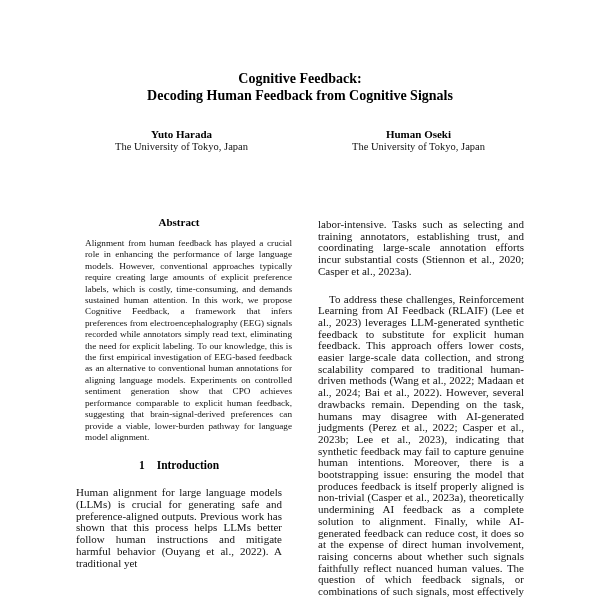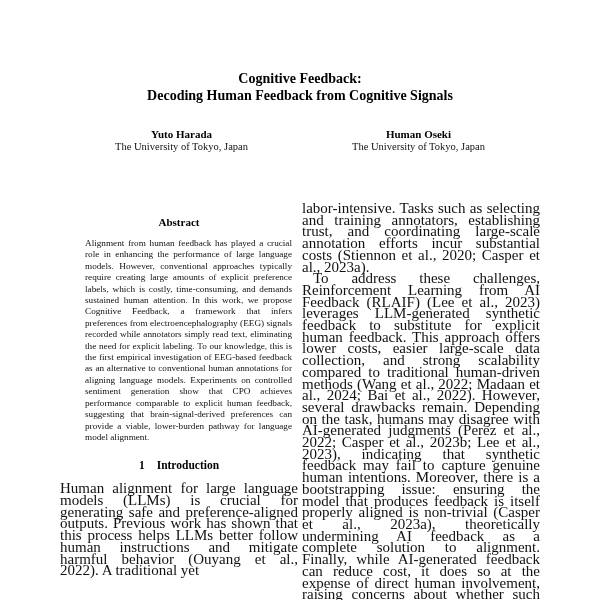--- a/index.html
+++ b/index.html
@@ -70,23 +70,23 @@
   }
   .section-head{
     font-weight:bold;
     font-size:11.5px;
     margin:16px 0 12px 0;
     text-align:center;
     color:#000;
   }
   .section-head .sec-num{margin-right:12px;}
   .body-par{
-    font-size:15px;
+    font-size:11px;
     line-height:11.7px;
-    margin:0;
+    margin:16px;
   }
   .indent{text-indent:11px;}
 </style>
 </head>
 <body>
 
 <div class="page">
 
   <div class="title">
     <div>Cognitive Feedback:</div>

